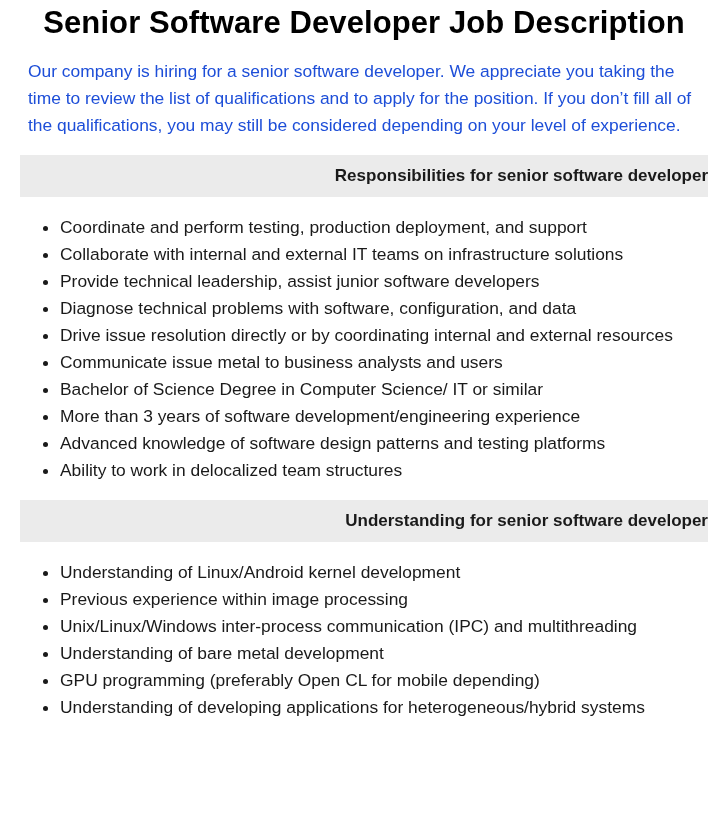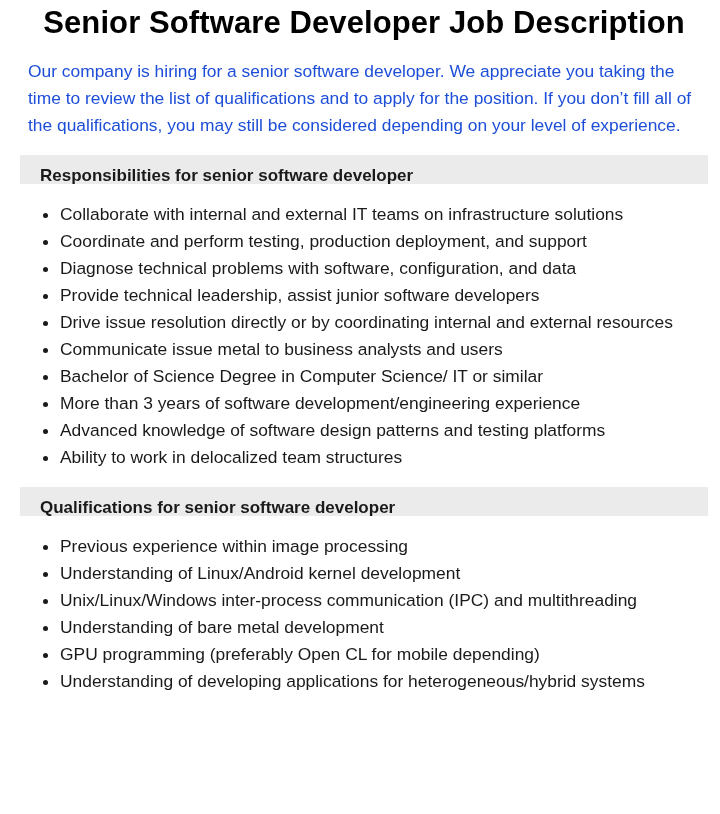--- a/index.html
+++ b/index.html
@@ -14,23 +14,23 @@
       font-size: 31px; font-weight: bold; text-align: center;
       line-height: 42px; letter-spacing: 0.1px; color: #000;
     }
     .intro {
       margin: 14px 0 0 8px;
       font-size: 17.4px; line-height: 27px; color: #1d4ed8;
     }
     .section-header {
       background: #ebebeb;
       margin-top: 16px;
-      height: 29px; line-height: 42px;
+      height: 42px; line-height: 42px;
       padding-left: 20px;
-      font-size: 17px; font-weight: bold; color: #1a1a1a;
+      font-size: 17px; font-weight: bold; color: #1a1a1a; text-align: right;
     }
     ul.list {
       margin: 17px 0 0 0;
       padding-left: 40px;
       list-style: none;
     }
     ul.list li {
       position: relative;
       font-size: 17.4px; line-height: 27px; color: #1a1a1a;
     }
@@ -43,34 +43,34 @@
   </style>
 </head>
 <body>
 
 <div class="page">
   <h1>Senior Software Developer Job Description</h1>
   <p class="intro">Our company is hiring for a senior software developer. We appreciate you taking the time to review the list of qualifications and to apply for the position. If you don’t fill all of the qualifications, you may still be considered depending on your level of experience.</p>
 
   <div class="section-header">Responsibilities for senior software developer</div>
   <ul class="list">
+    <li>Coordinate and perform testing, production deployment, and support</li>
     <li>Collaborate with internal and external IT teams on infrastructure solutions</li>
-    <li>Coordinate and perform testing, production deployment, and support</li>
+    <li>Provide technical leadership, assist junior software developers</li>
     <li>Diagnose technical problems with software, configuration, and data</li>
-    <li>Provide technical leadership, assist junior software developers</li>
     <li>Drive issue resolution directly or by coordinating internal and external resources</li>
     <li>Communicate issue metal to business analysts and users</li>
     <li>Bachelor of Science Degree in Computer Science/ IT or similar</li>
     <li>More than 3 years of software development/engineering experience</li>
     <li>Advanced knowledge of software design patterns and testing platforms</li>
     <li>Ability to work in delocalized team structures</li>
   </ul>
 
-  <div class="section-header">Qualifications for senior software developer</div>
+  <div class="section-header">Understanding for senior software developer</div>
   <ul class="list">
+    <li>Understanding of Linux/Android kernel development</li>
     <li>Previous experience within image processing</li>
-    <li>Understanding of Linux/Android kernel development</li>
     <li>Unix/Linux/Windows inter-process communication (IPC) and multithreading</li>
     <li>Understanding of bare metal development</li>
     <li>GPU programming (preferably Open CL for mobile depending)</li>
     <li>Understanding of developing applications for heterogeneous/hybrid systems</li>
   </ul>
 </div>
 
 </body></html>

